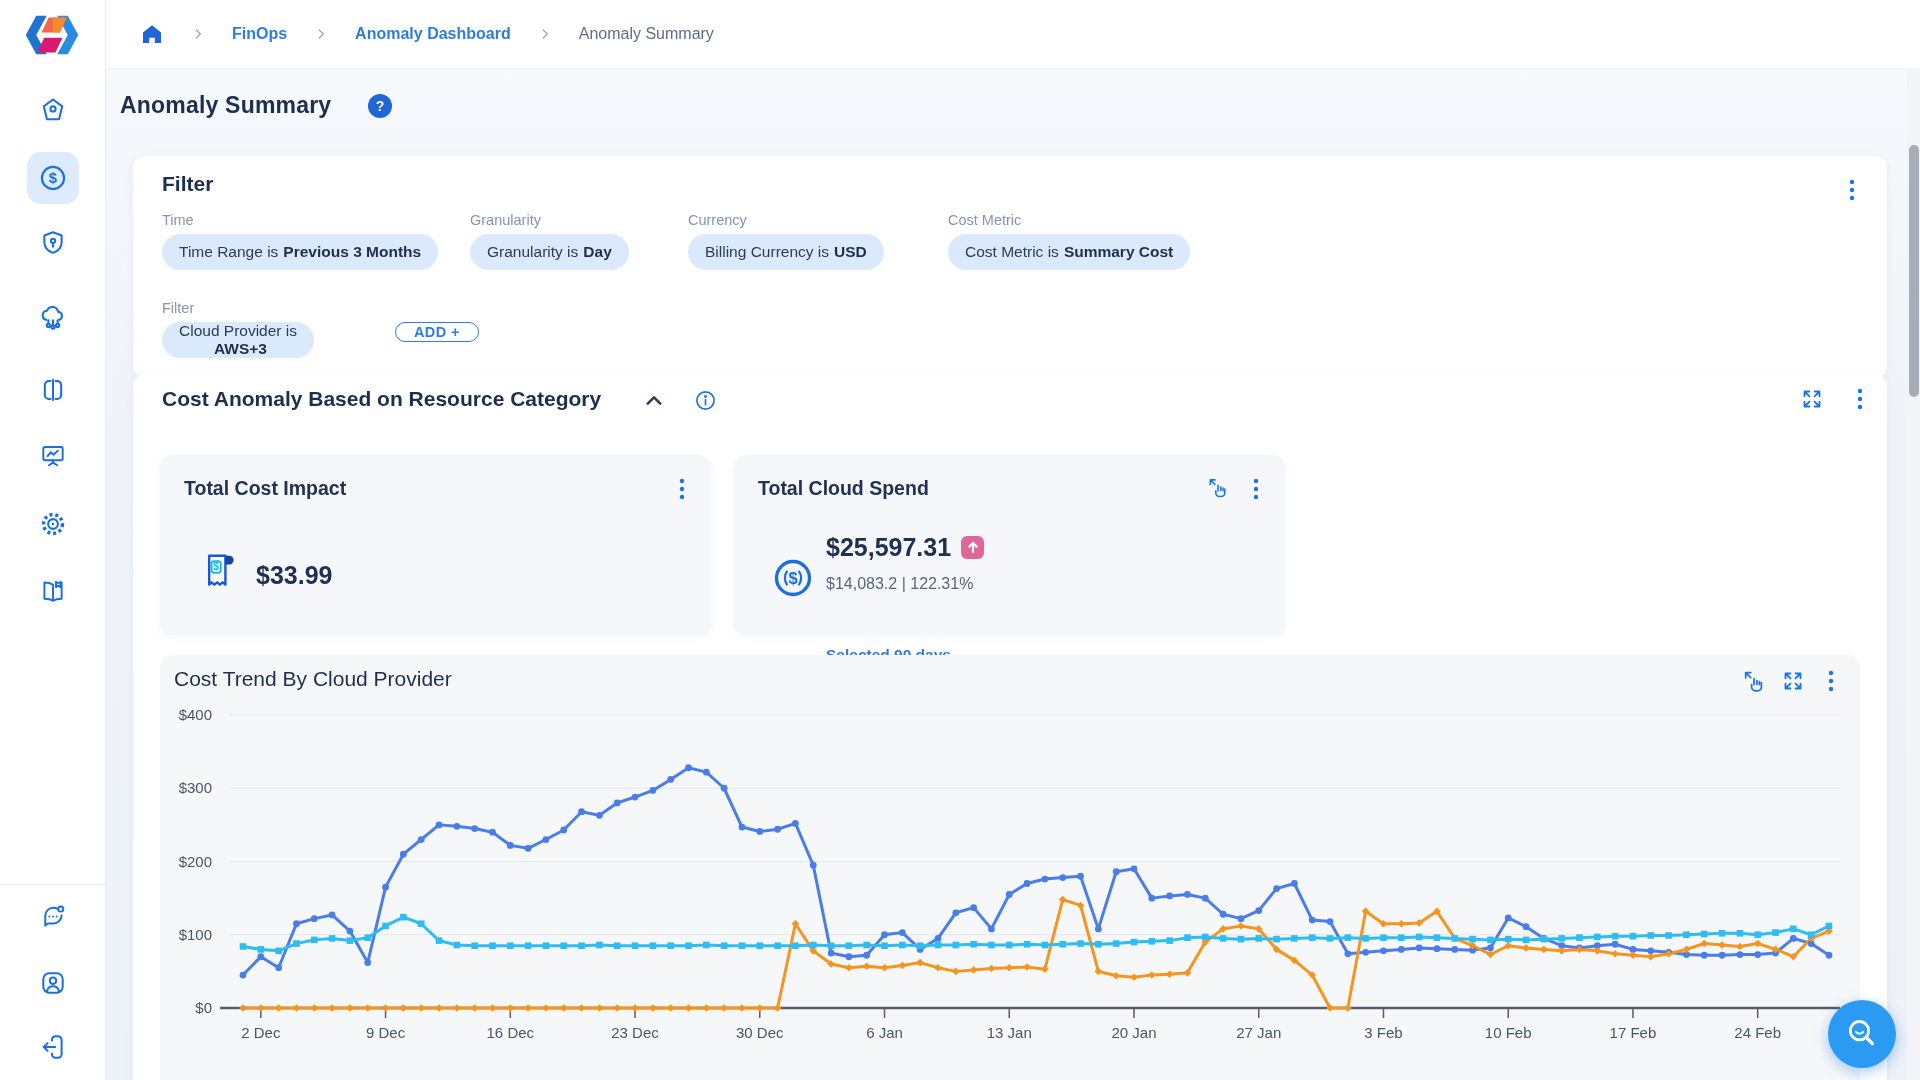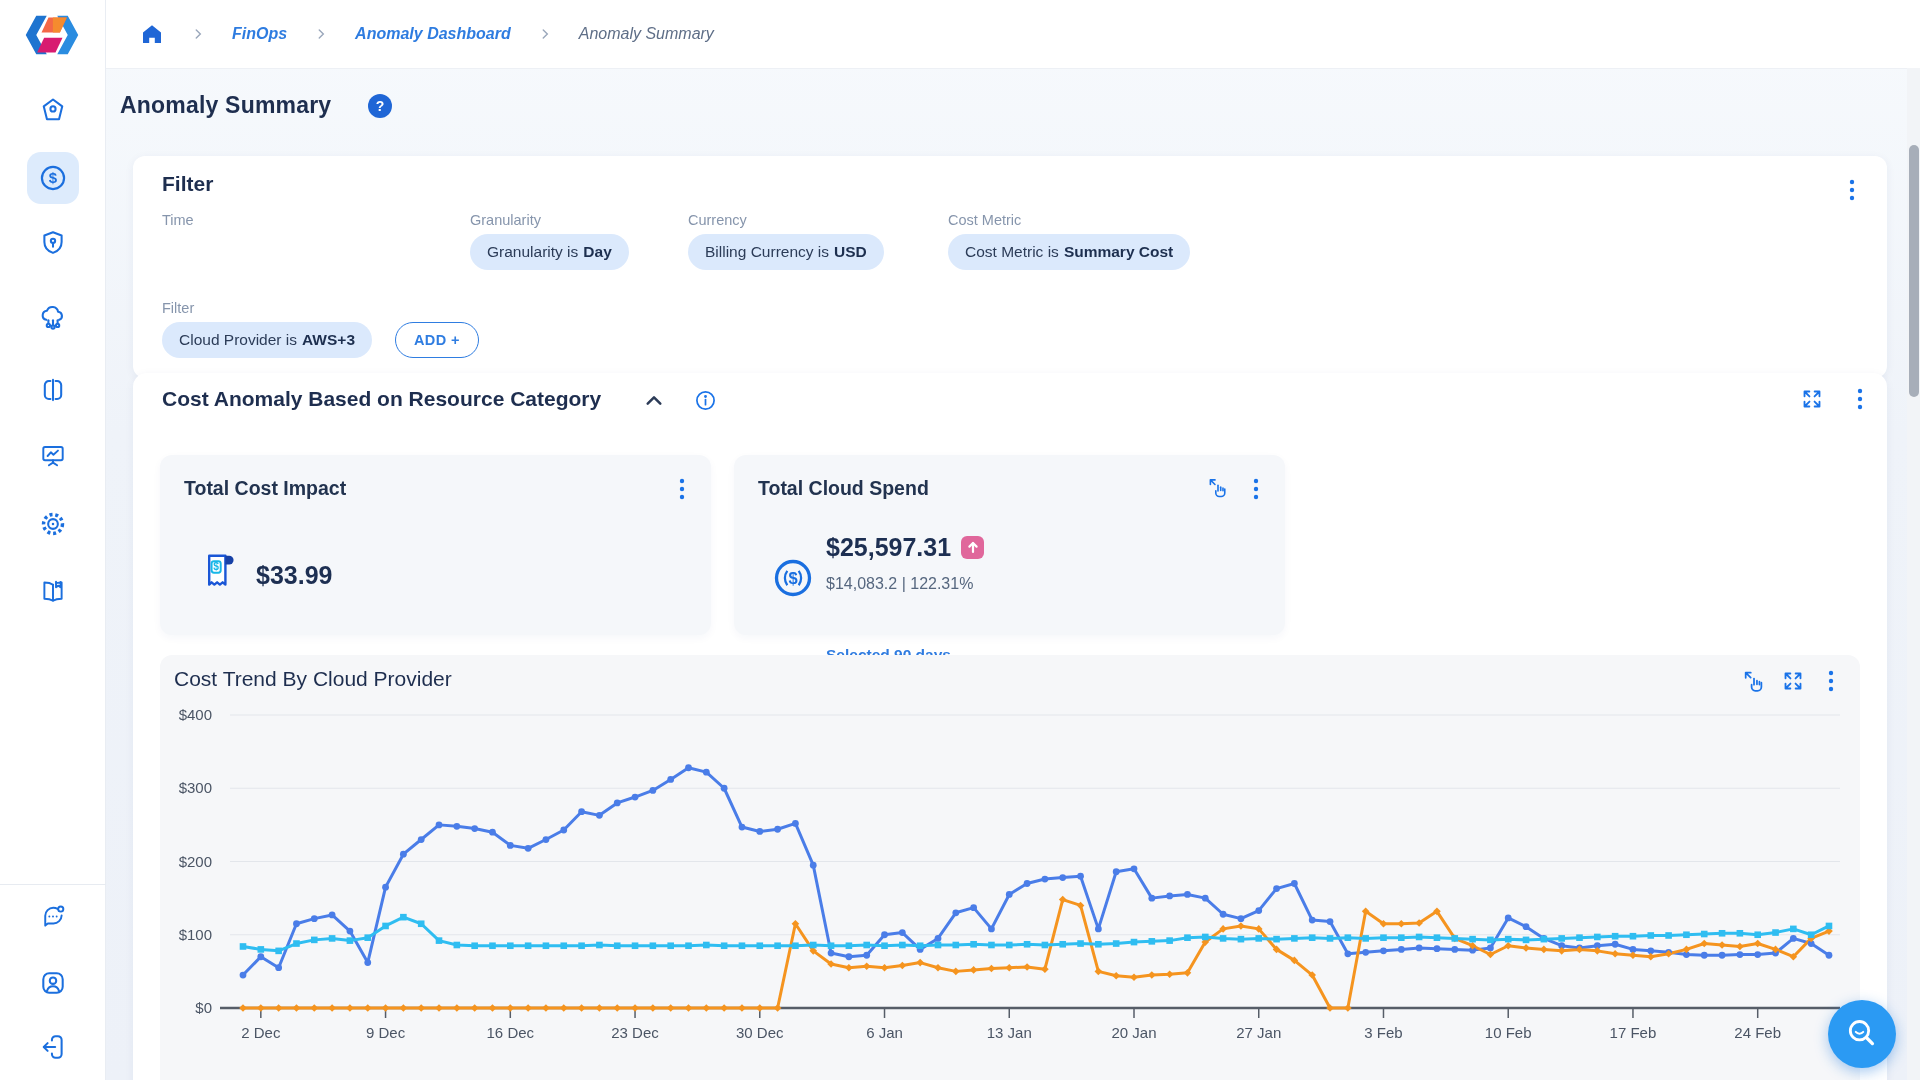--- a/index.html
+++ b/index.html
@@ -14,21 +14,21 @@
   .logo { position:absolute; left:24px; top:12px; }
   .nav-item { position:absolute; left:27px; width:52px; height:52px; border-radius:14px;
               display:flex; align-items:center; justify-content:center; cursor:pointer; }
   .nav-item.active { background:#ddebfc; }
   .nav-item svg { display:block; }
   .side-divider { position:absolute; left:0; top:884px; width:106px; height:1px; background:#e7ebf1; }
 
   
   .topbar { position:absolute; left:106px; top:0; width:1814px; height:68px; background:#fff;
             box-shadow:0 1px 0 #edf0f5; display:flex; align-items:center; padding-left:34px; z-index:4; }
-  .crumbs { display:flex; align-items:center; gap:27px; font-size:16px;font-style:italic; }
+  .crumbs { display:flex; align-items:center; gap:27px; font-size:16px; }
   .crumb-link { color:#2e7ce0; font-weight:600; cursor:pointer; }
   .crumb-current { color:#5e6e87; font-weight:500; }
 
   
   .page-title { position:absolute; left:120px; top:92px; font-size:23px; font-weight:800; color:#1e2e4f; letter-spacing:.2px; }
   .help-badge { position:absolute; left:368px; top:94px; width:24px; height:24px; border-radius:50%;
                 background:#1f66d6; color:#fff; font-size:14px; font-weight:800;
                 display:flex; align-items:center; justify-content:center; cursor:pointer; }
 
   
@@ -39,22 +39,22 @@
 
   .card-h1 { position:absolute; left:29px; top:16px; font-size:21px; font-weight:800; color:#1e2e4f; }
   .kebab { position:absolute; width:22px; height:24px; display:flex; align-items:center; justify-content:center; cursor:pointer; }
 
   .f-label { position:absolute; top:56px; font-size:14.5px; color:#8695ac; }
   .f-label2 { position:absolute; top:144px; font-size:14.5px; color:#8695ac; left:29px; }
   .chip { position:absolute; display:inline-flex; align-items:center; height:36px; padding:0 17px;
           background:#dbe9fc; border-radius:18px; font-size:15.5px; color:#2c3c58; white-space:nowrap; cursor:pointer; }
   .chip .v { font-weight:700; color:#1d2f4f; margin-left:5px; }
   .chip-row1 { top:78px; }
-  .chip-row2 { top:166px; }
-  .add-btn { position:absolute; left:262px; top:166px; height:36px; padding:0 18px; border:1.5px solid #2f7de1;
+  .chip-row2 { top:166px;flex-direction:column; }
+  .add-btn { position:absolute; left:262px; top:166px; height:20px; padding:0 18px; border:1.5px solid #2f7de1;
              border-radius:18px; background:#fff; color:#2f7de1; font-weight:700; font-size:14.5px;
              letter-spacing:.4px; display:inline-flex; align-items:center; cursor:pointer; }
 
   
   .sec-title { position:absolute; left:29px; top:14px; font-size:21px; font-weight:800; color:#1e2e4f; }
   .sec-chevron { position:absolute; left:512px; top:20px; cursor:pointer; }
   .sec-info { position:absolute; left:562px; top:17px; cursor:pointer; }
 
   
   .stat-card { position:absolute; top:82px; width:551px; height:180px; background:#f5f7fa;
@@ -232,20 +232,24 @@
           <circle cx="3" cy="12" r="2.2" fill="#1a73e8"></circle>
           <circle cx="3" cy="20" r="2.2" fill="#1a73e8"></circle>
         </svg>
     </div>
 
     <div class="f-label" style="left:29px">Time</div>
     <div class="f-label" style="left:337px">Granularity</div>
     <div class="f-label" style="left:555px">Currency</div>
     <div class="f-label" style="left:815px">Cost Metric</div>
 
+    <div class="chip chip-row1" style="left:29px">
+      <span>Time Range is</span>
+      <span class="v">Previous 3 Months</span>
+    </div>
     <div class="chip chip-row1" style="left:337px">
       <span>Granularity is</span>
       <span class="v">Day</span>
     </div>
     <div class="chip chip-row1" style="left:555px">
       <span>Billing Currency is</span>
       <span class="v">USD</span>
     </div>
     <div class="chip chip-row1" style="left:815px">
       <span>Cost Metric is</span>

